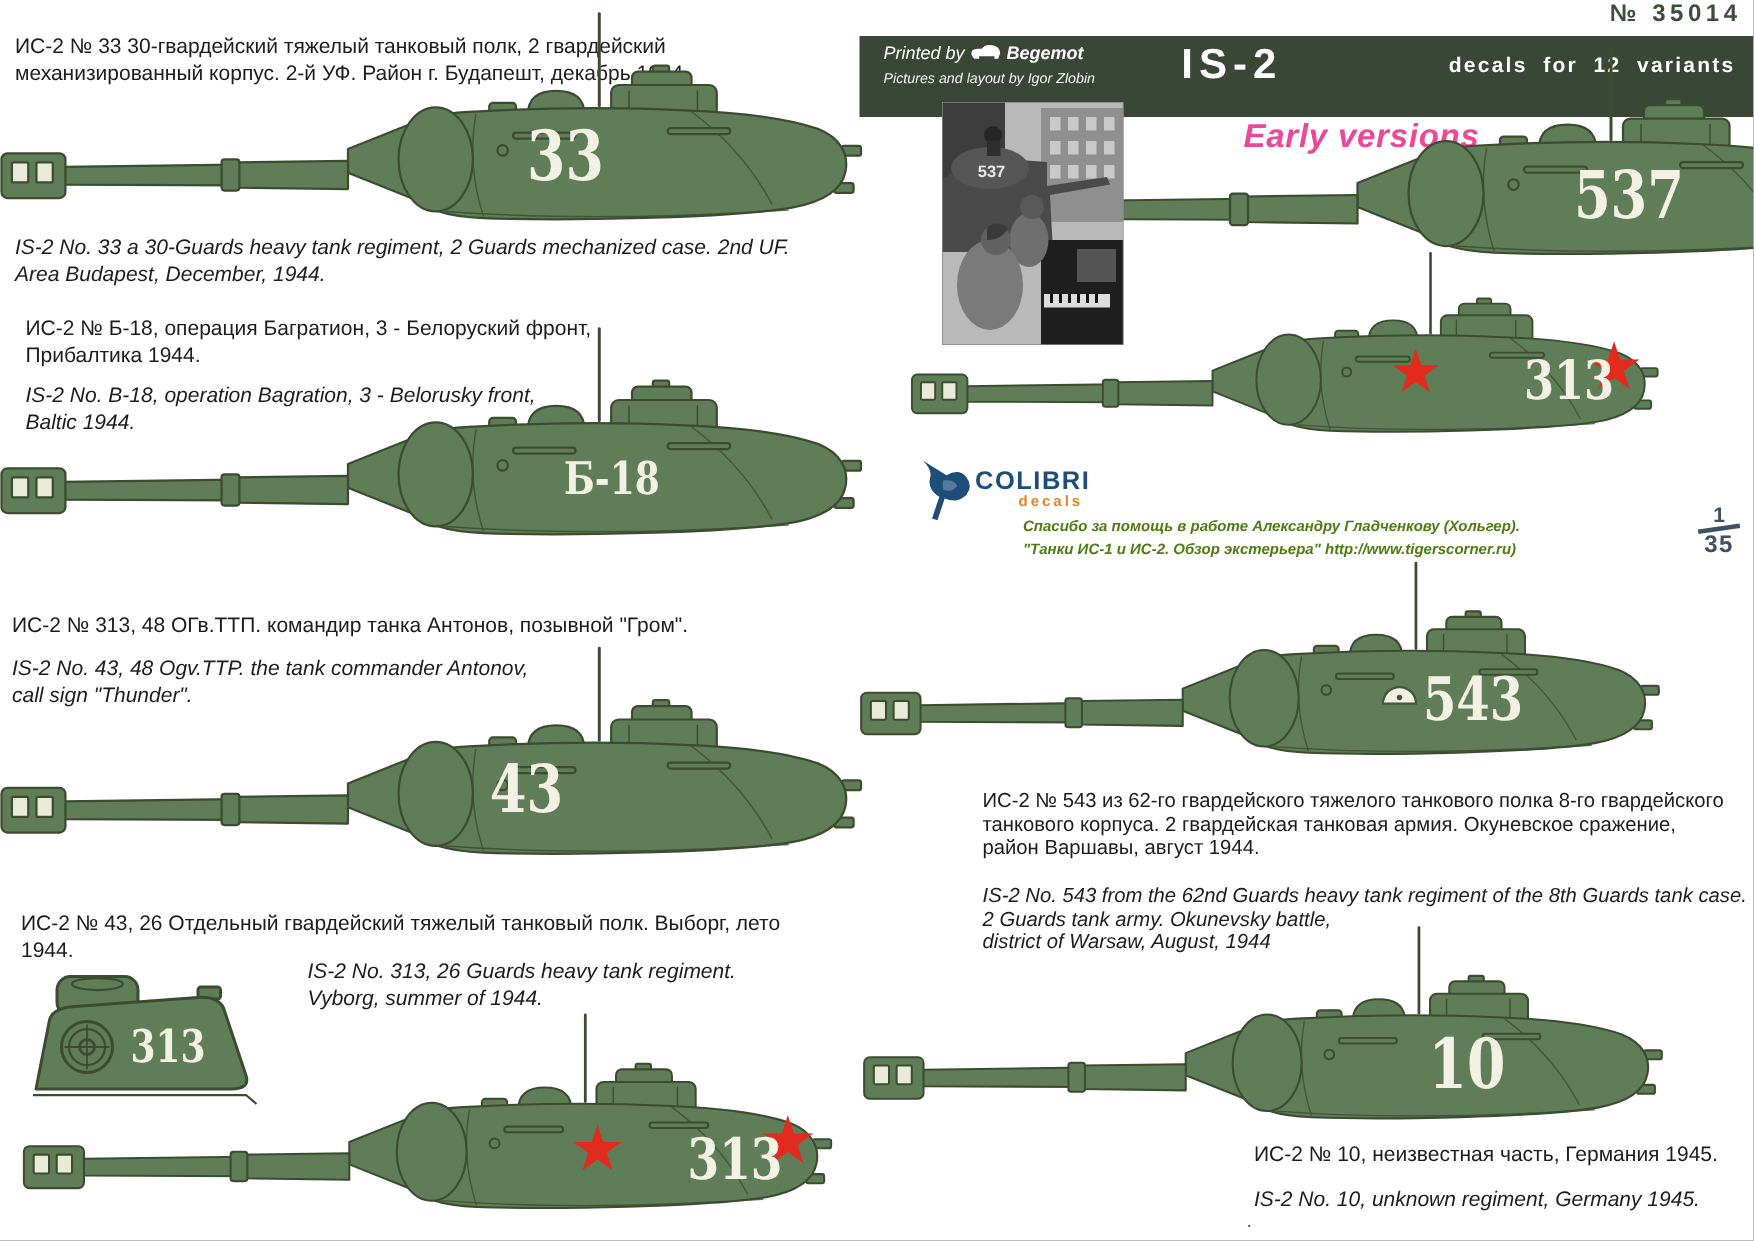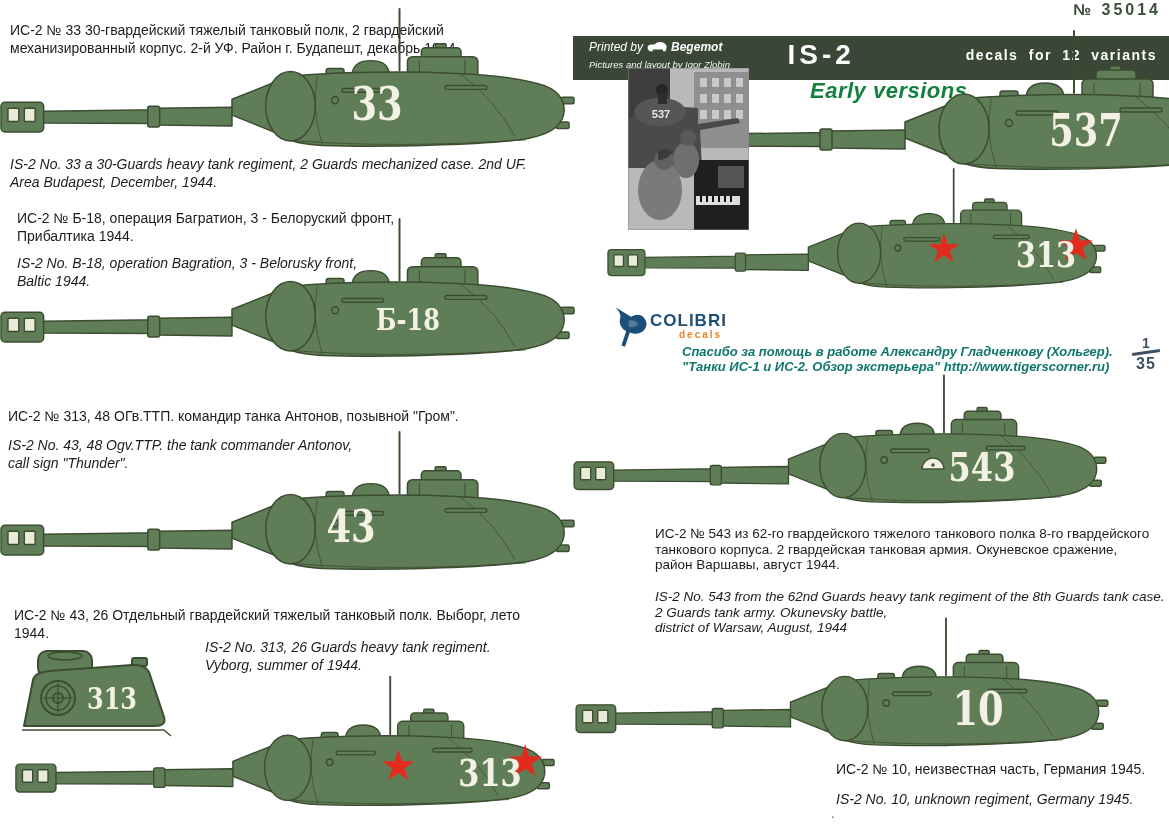--- a/index.html
+++ b/index.html
@@ -7,38 +7,38 @@
     position:relative;width:1169px;height:827px;background:#ffffff;
     overflow:hidden;font-family:"Liberation Sans","DejaVu Sans",sans-serif;
     color:#1c1c1c;margin:0 auto;
   }
   
   .cat-no{
     position:absolute;right:8px;top:1px;width:300px;text-align:right;
     font-weight:bold;font-size:16px;letter-spacing:3px;color:#3c4f3a;
   }
   .bar{
-    position:absolute;left:573px;top:36px;width:596px;height:44px;
+    position:absolute;left:573px;top:24px;width:596px;height:54px;
     background:#3a4636;color:#fff;
   }
   .bar-left{position:absolute;left:16px;top:4px;font-style:italic;line-height:15px;}
   .bar-left .l1{font-size:12px;}
   .bar-left .l2{font-size:9.5px;opacity:.95;}
   .hippo{display:inline-block;vertical-align:-2px;margin:0 3px;}
   .bar-title{
     position:absolute;left:36%;top:3px;width:130px;
     font-size:28px;font-weight:bold;letter-spacing:4px;
   }
   .bar-right{
     position:absolute;right:12px;top:11px;font-size:14px;font-weight:bold;
     letter-spacing:1.5px;word-spacing:5px;
   }
   .edition{
-    position:absolute;left:810px;top:78px;
-    font-size:22px;font-weight:bold;font-style:italic;color:#15803d;
+    position:absolute;left:829px;top:78px;
+    font-size:22px;font-weight:bold;font-style:italic;color:#ec4899;
     letter-spacing:.5px;
   }
   
   .cap{position:absolute;font-size:14px;line-height:17.5px;white-space:pre-line;}
   .cap.en{font-style:italic;}
   .cap.small{font-size:13.5px;line-height:15.5px;}
   
   .tank{position:absolute;z-index:1;}
   .tank svg{display:block;width:100%;height:100%;overflow:visible;}
   .tnum{
@@ -58,22 +58,22 @@
   .colibri-bird{position:absolute;left:613px;top:306px;width:36px;height:45px;}
   .colibri-name{
     position:absolute;left:650px;top:311px;font-size:17px;font-weight:bold;
     color:#1d4e79;letter-spacing:1px;
   }
   .colibri-sub{
     position:absolute;left:679px;top:329px;font-size:10px;font-weight:bold;
     color:#e8821e;letter-spacing:2px;
   }
   .thanks{
-    position:absolute;left:682px;top:344px;font-size:13px;font-weight:bold;
-    font-style:italic;color:#0f766e;line-height:15px;white-space:pre-line;
+    position:absolute;left:682px;top:344px;font-size:10px;font-weight:bold;
+    font-style:italic;color:#4d7c0f;line-height:15px;white-space:pre-line;
   }
   .scale{position:absolute;left:1130px;top:336px;width:32px;text-align:center;color:#3e5063;}
   .scale .n{font-size:14px;font-weight:bold;line-height:14px;}
   .scale .rule{height:3px;background:#3e5063;margin:1px 2px;transform:rotate(-8deg);}
   .scale .d{font-size:16px;font-weight:bold;line-height:17px;letter-spacing:1px;}
   .stray{position:absolute;left:831px;top:806px;font-size:13px;color:#555;}
 </style>
 </head>
 <body>
 

